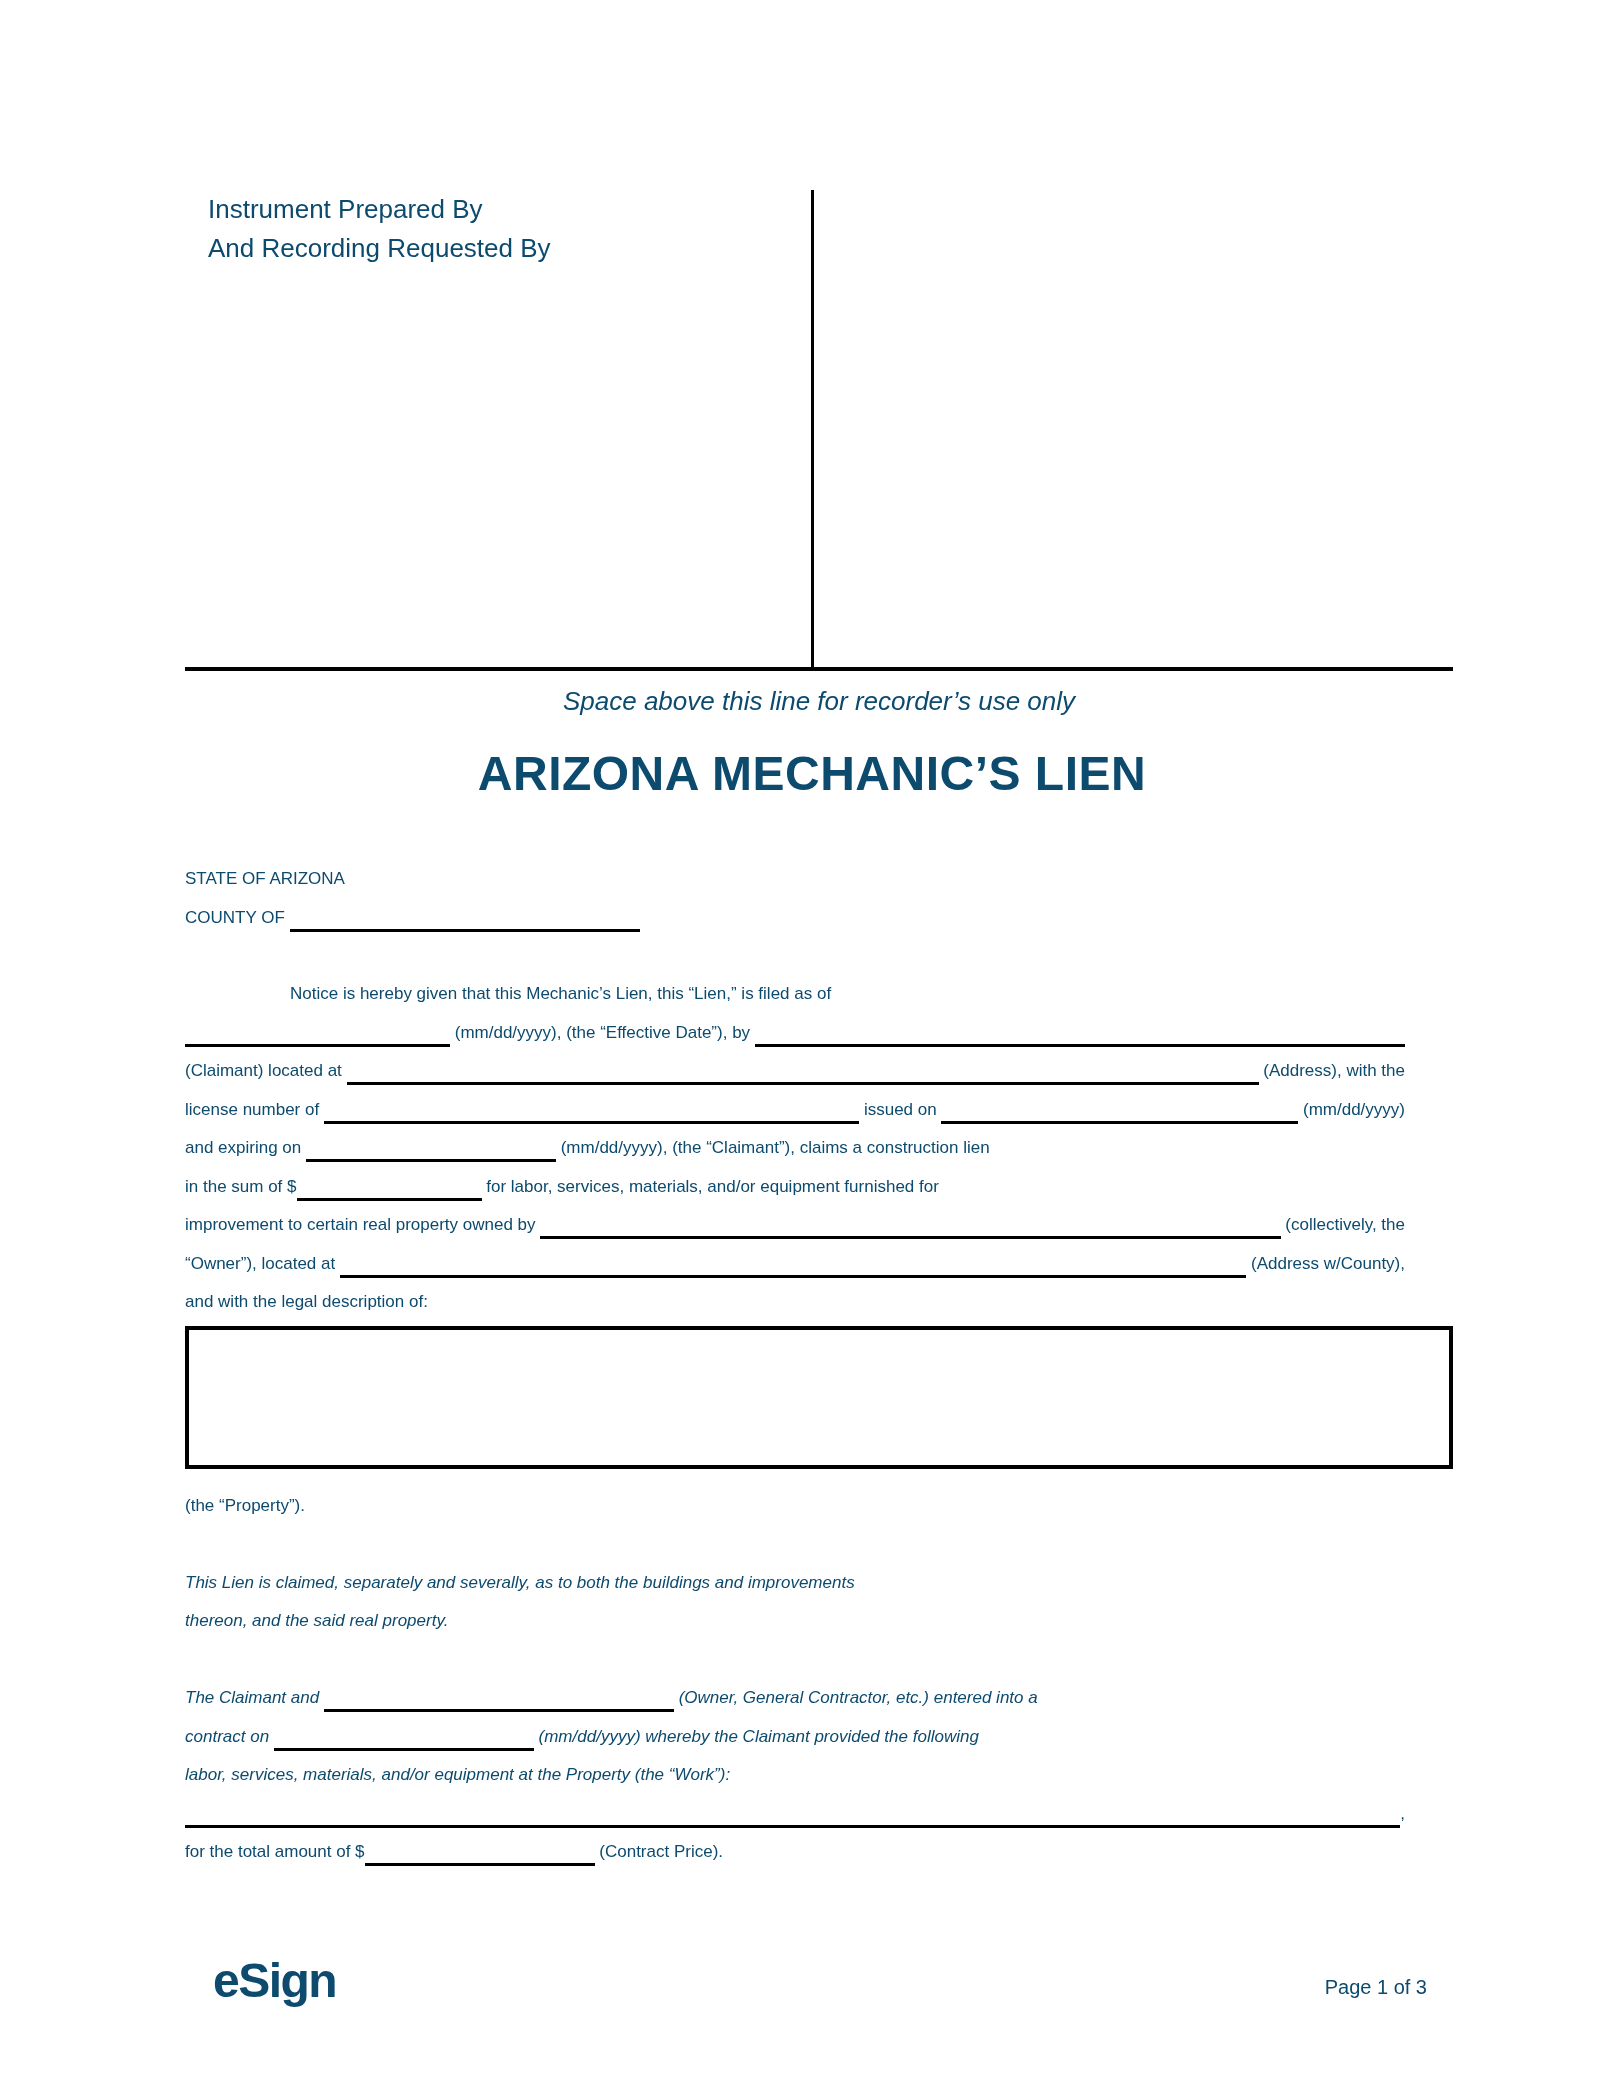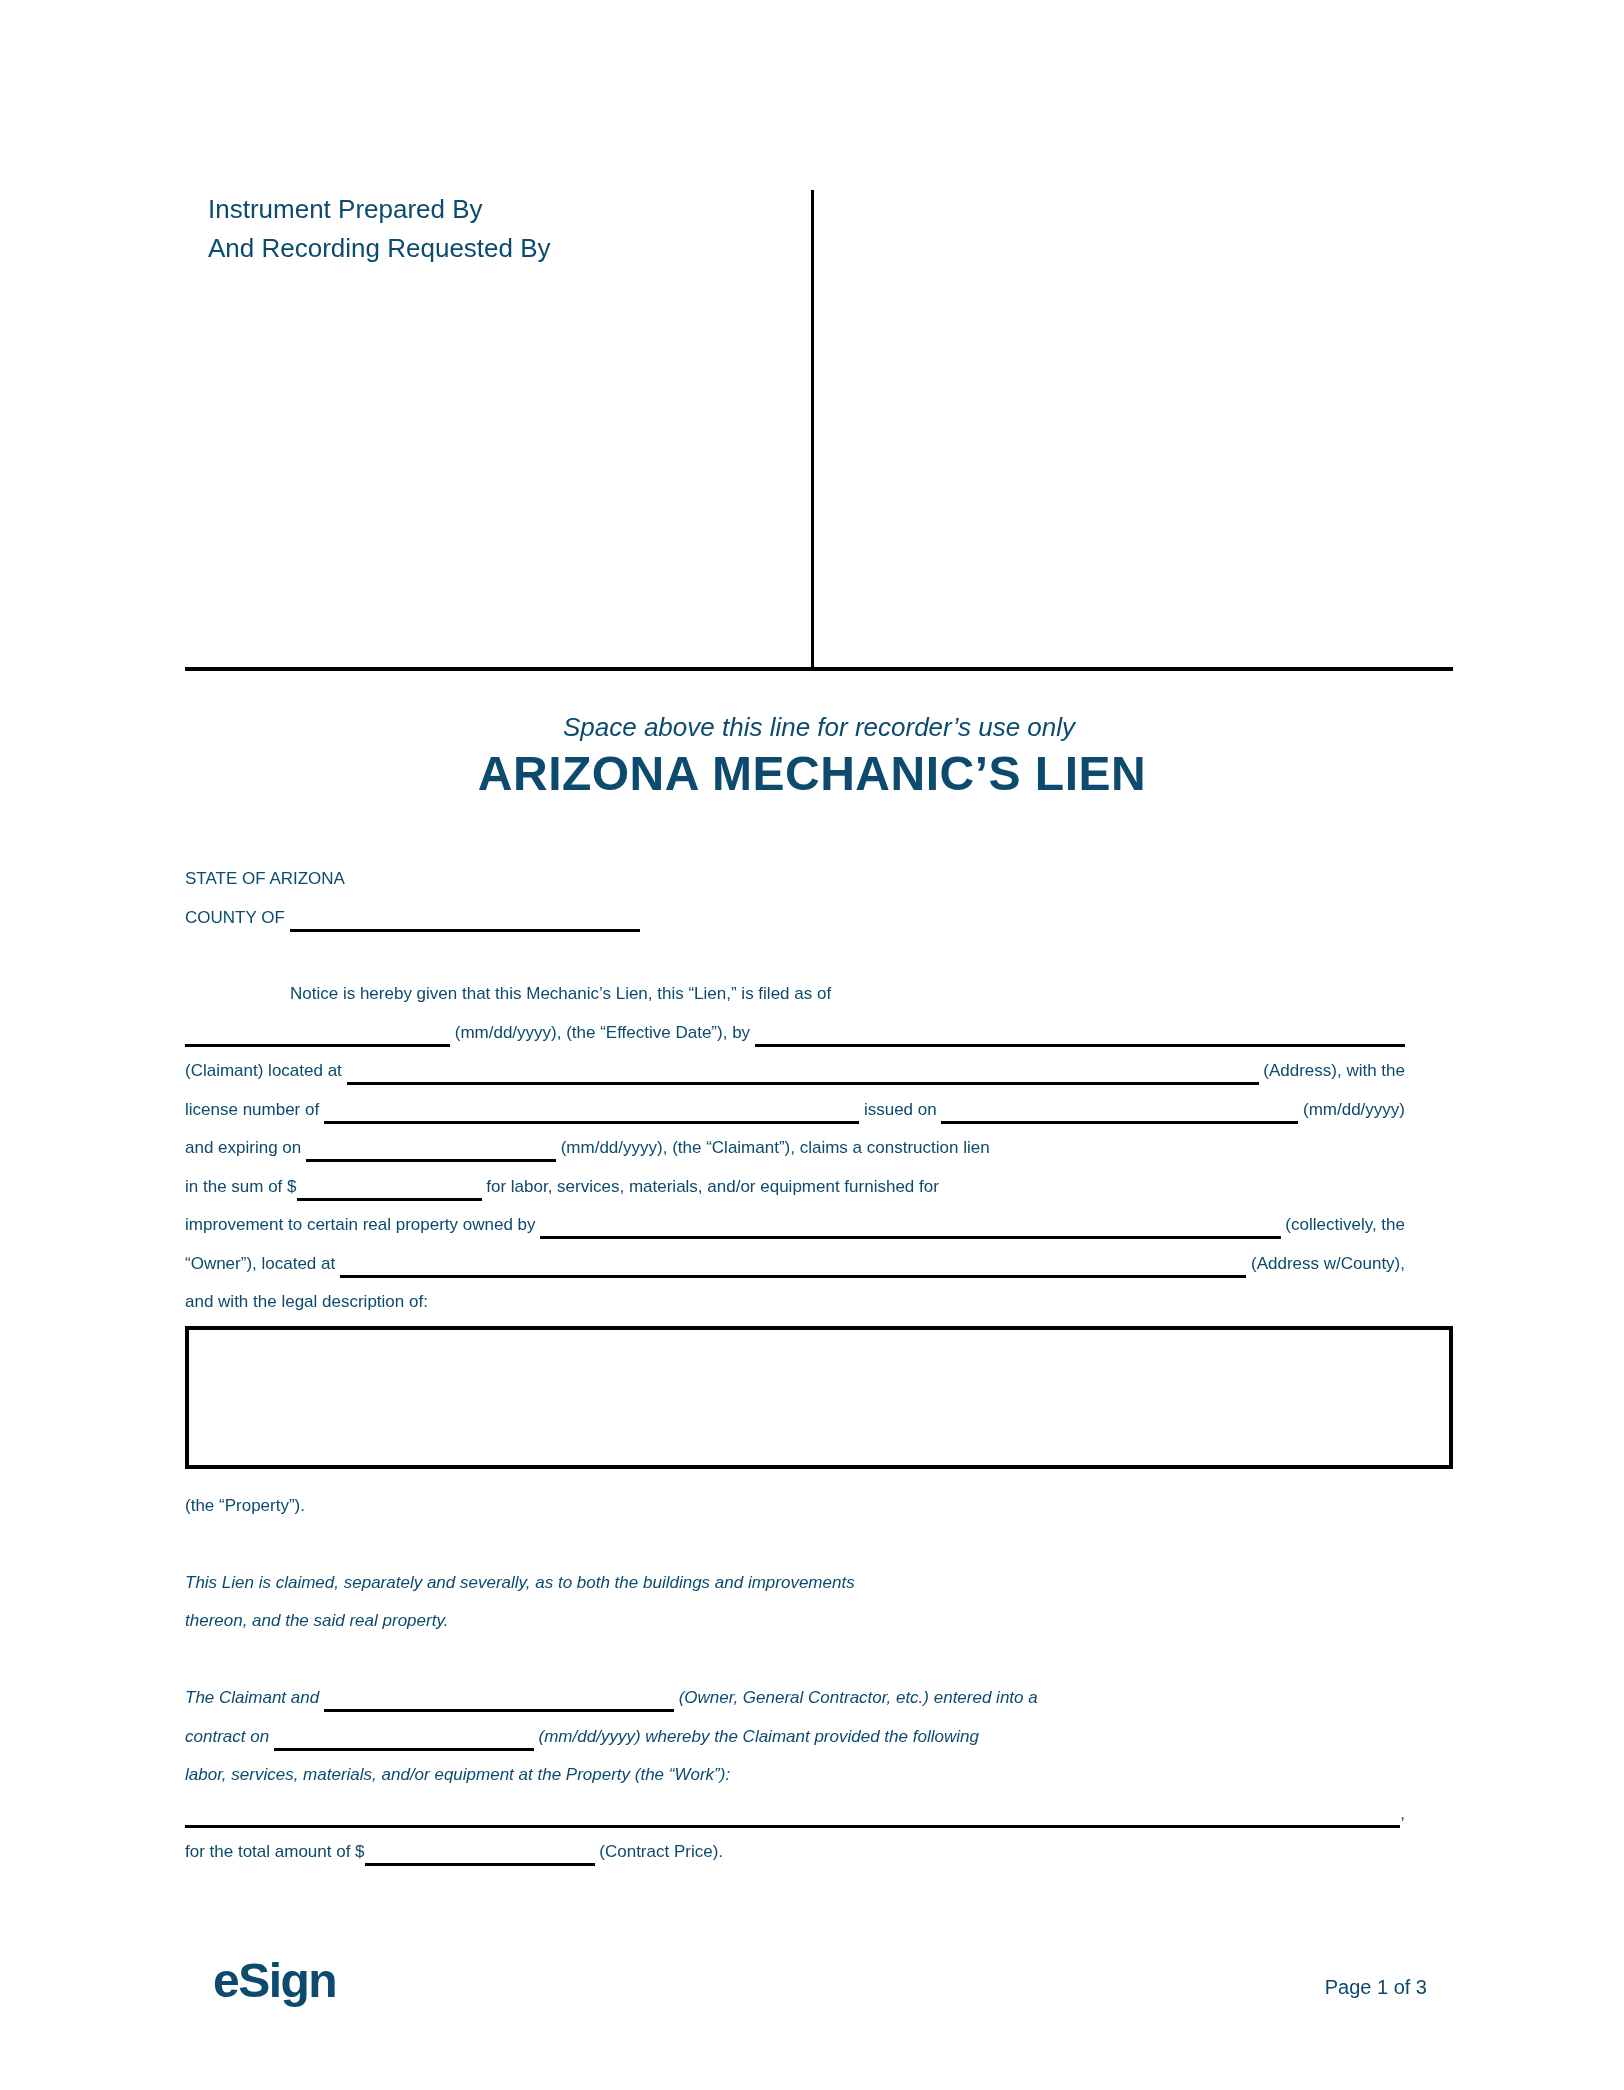--- a/index.html
+++ b/index.html
@@ -9,21 +9,21 @@
     background:#ffffff;
     font-family:"Liberation Sans", sans-serif;
     color:#0c4a6e;
     margin:0 auto;
     overflow:hidden;
   }
   
   .rec-labels{position:absolute;left:208px;top:190px;font-size:26px;line-height:38.5px;}
   .vline{position:absolute;left:811px;top:190px;width:3px;height:477px;background:#000;}
   .hline{position:absolute;left:185px;top:667px;width:1268px;height:4px;background:#000;}
-  .caption{position:absolute;left:185px;top:708px;width:1268px;text-align:center;
+  .caption{position:absolute;left:185px;top:682px;width:1268px;text-align:center;
            font-style:italic;font-size:26px;line-height:38.5px;}
   
   .title{position:absolute;left:0;top:750px;width:1624px;margin:0;text-align:center;
          font-size:48px;font-weight:bold;line-height:48px;letter-spacing:.5px;}
   
   .content{position:absolute;left:185px;top:860px;width:1220px;font-size:17px;line-height:38.5px;}
   .line{display:flex;align-items:flex-start;line-height:38.5px;}
   .seg{white-space:pre;}
   .blank{height:30px;border-bottom:3px solid #000;flex-shrink:0;}
   .blank.flex{flex-grow:1;width:0;}

